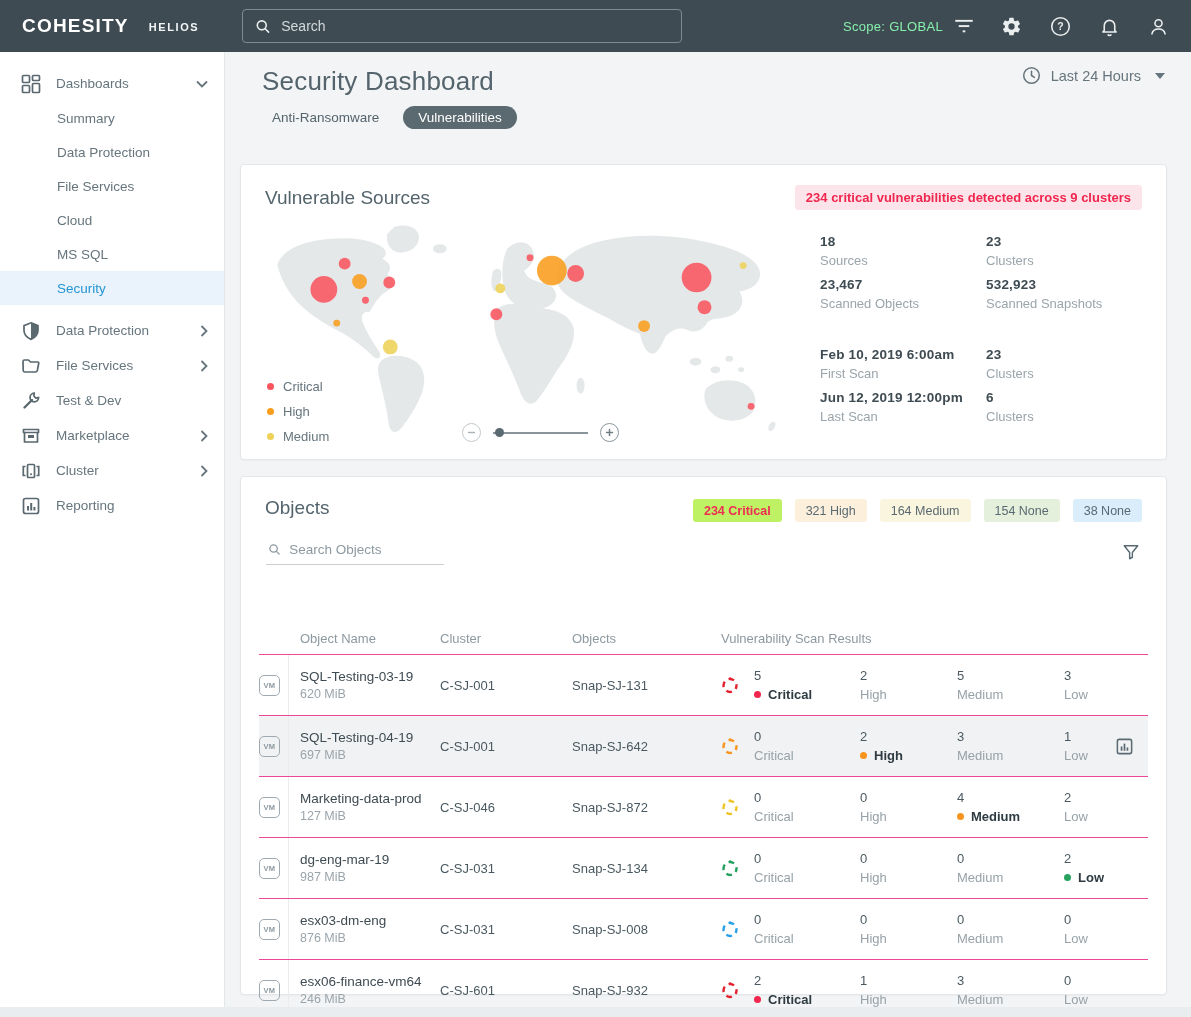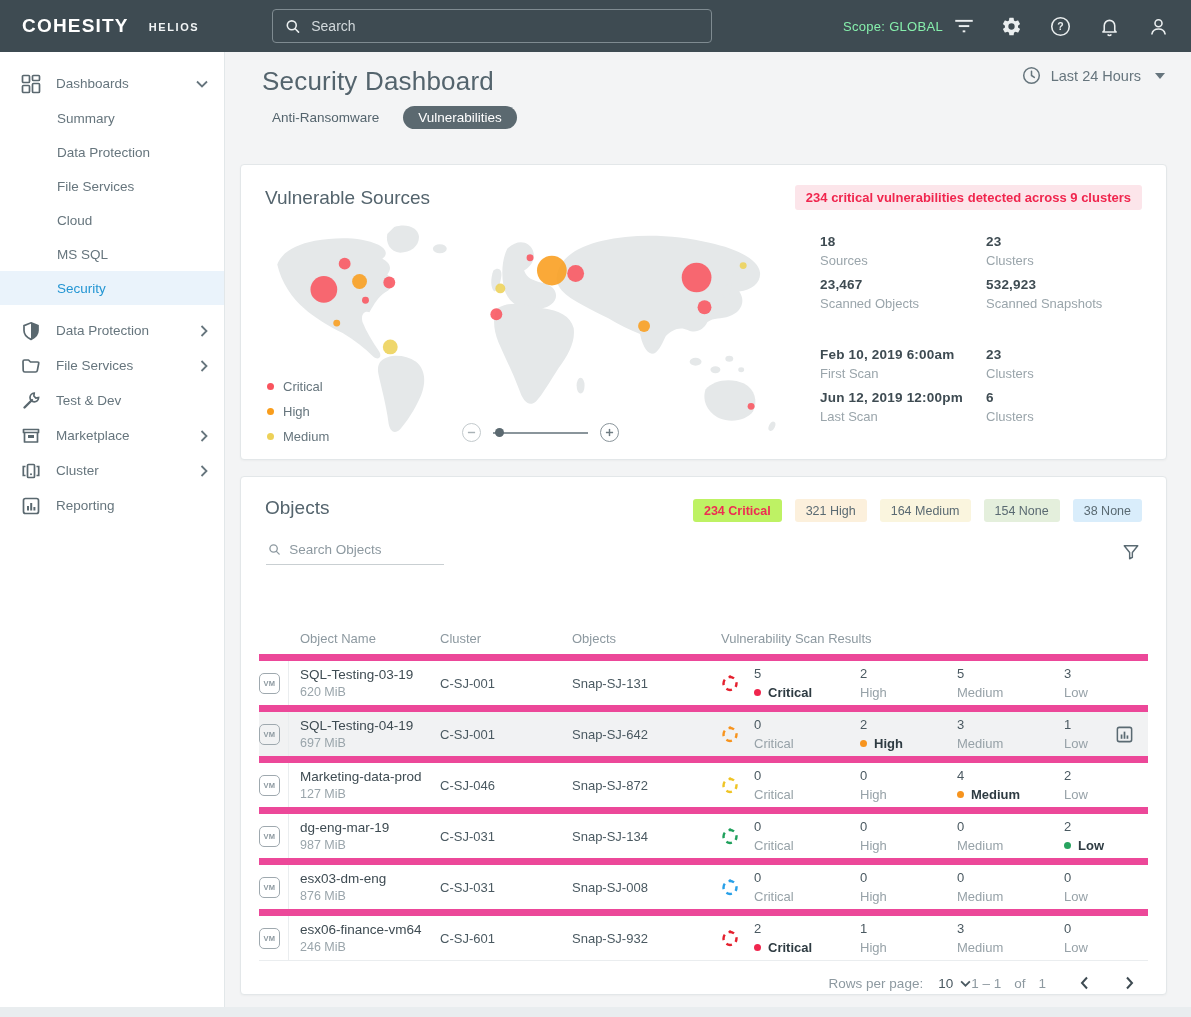--- a/index.html
+++ b/index.html
@@ -4,21 +4,21 @@
 <style>
 *{margin:0;padding:0;box-sizing:border-box}
 html,body{width:1191px;height:1017px}
 body{font-family:"Liberation Sans",sans-serif;background:#E9EDEF;overflow:hidden;-webkit-font-smoothing:antialiased}
 svg{display:block}
 
 
 .topbar{height:52px;background:#3E4B52;display:flex;align-items:center;padding:0 22px}
 .brand{color:#FFFFFF;font-size:19px;font-weight:bold;letter-spacing:1.2px}
 .product{color:#F2F5F6;font-size:11px;font-weight:bold;letter-spacing:1.6px;margin-left:20px;margin-top:2px}
-.search-box{margin-left:73px;width:440px;height:34px;border:1px solid #7F8B91;border-radius:4px;display:flex;align-items:center;padding:0 12px;gap:10px}
+.search-box{margin-left:43px;width:440px;height:34px;border:1px solid #7F8B91;border-radius:4px;display:flex;align-items:center;padding:0 12px;gap:10px}
 .search-box input{background:transparent;border:none;outline:none;color:#EAEEEF;font-size:14px;width:100%;font-family:"Liberation Sans",sans-serif}
 .search-box input::placeholder{color:#D2D9DC}
 .topbar-right{margin-left:auto;display:flex;align-items:center;gap:28px}
 .scope{color:#86efac;font-size:13px;display:flex;align-items:center;gap:12px;letter-spacing:.3px}
 .tb-icon{width:21px;height:21px;color:#EAEEEF}
 
 
 .app{display:flex;height:955px}
 .sidebar{width:225px;background:#FFFFFF;border-right:1px solid #E2E7E9;padding-top:14px;flex-shrink:0}
 .main{flex:1;background:#F3F4F5;padding:8px 24px 0 15px}
@@ -74,21 +74,21 @@
 .badge.b0{font-weight:bold}
 .search-row{display:flex;justify-content:space-between;align-items:center;margin-top:17px;padding:0 8px 0 7px}
 .search-objects{width:178px;border-bottom:1px solid #C9CFD2;display:flex;align-items:center;gap:8px;padding:3px 2px 7px}
 .search-objects input{border:none;outline:none;font-size:13.5px;color:#4A5961;width:100%;background:transparent;font-family:"Liberation Sans",sans-serif}
 .search-objects input::placeholder{color:#8D99A0}
 .filter-icon{width:18px;height:18px;color:#5A6A72;cursor:pointer}
 
 
 .tbl{margin-top:57px}
 .thead{display:flex;align-items:center;height:32px;color:#8D99A0;font-size:13px}
-.trow{display:flex;align-items:center;height:51px;border-top:7px solid #ec4899}
+.trow{display:flex;align-items:center;height:61px;border-top:1px solid #ec4899}
 .trow.highlighted{background:#F1F2F3}
 .c-icon{width:30px;height:100%;display:flex;align-items:center;border-right:1px solid #EAEDEF}
 .thead .c-icon{border-right:none}
 .c-name{width:140px;padding-left:11px}
 .c-cluster{width:132px;padding-left:11px;font-size:13px;color:#4A5961}
 .c-snap{width:160px;padding-left:11px;font-size:13px;color:#4A5961}
 .thead .c-cluster,.thead .c-snap{color:#8D99A0}
 .thead .c-name{color:#8D99A0;font-size:13px}
 .c-scan{width:33px;display:flex;align-items:center}
 .c-res{width:106px}

